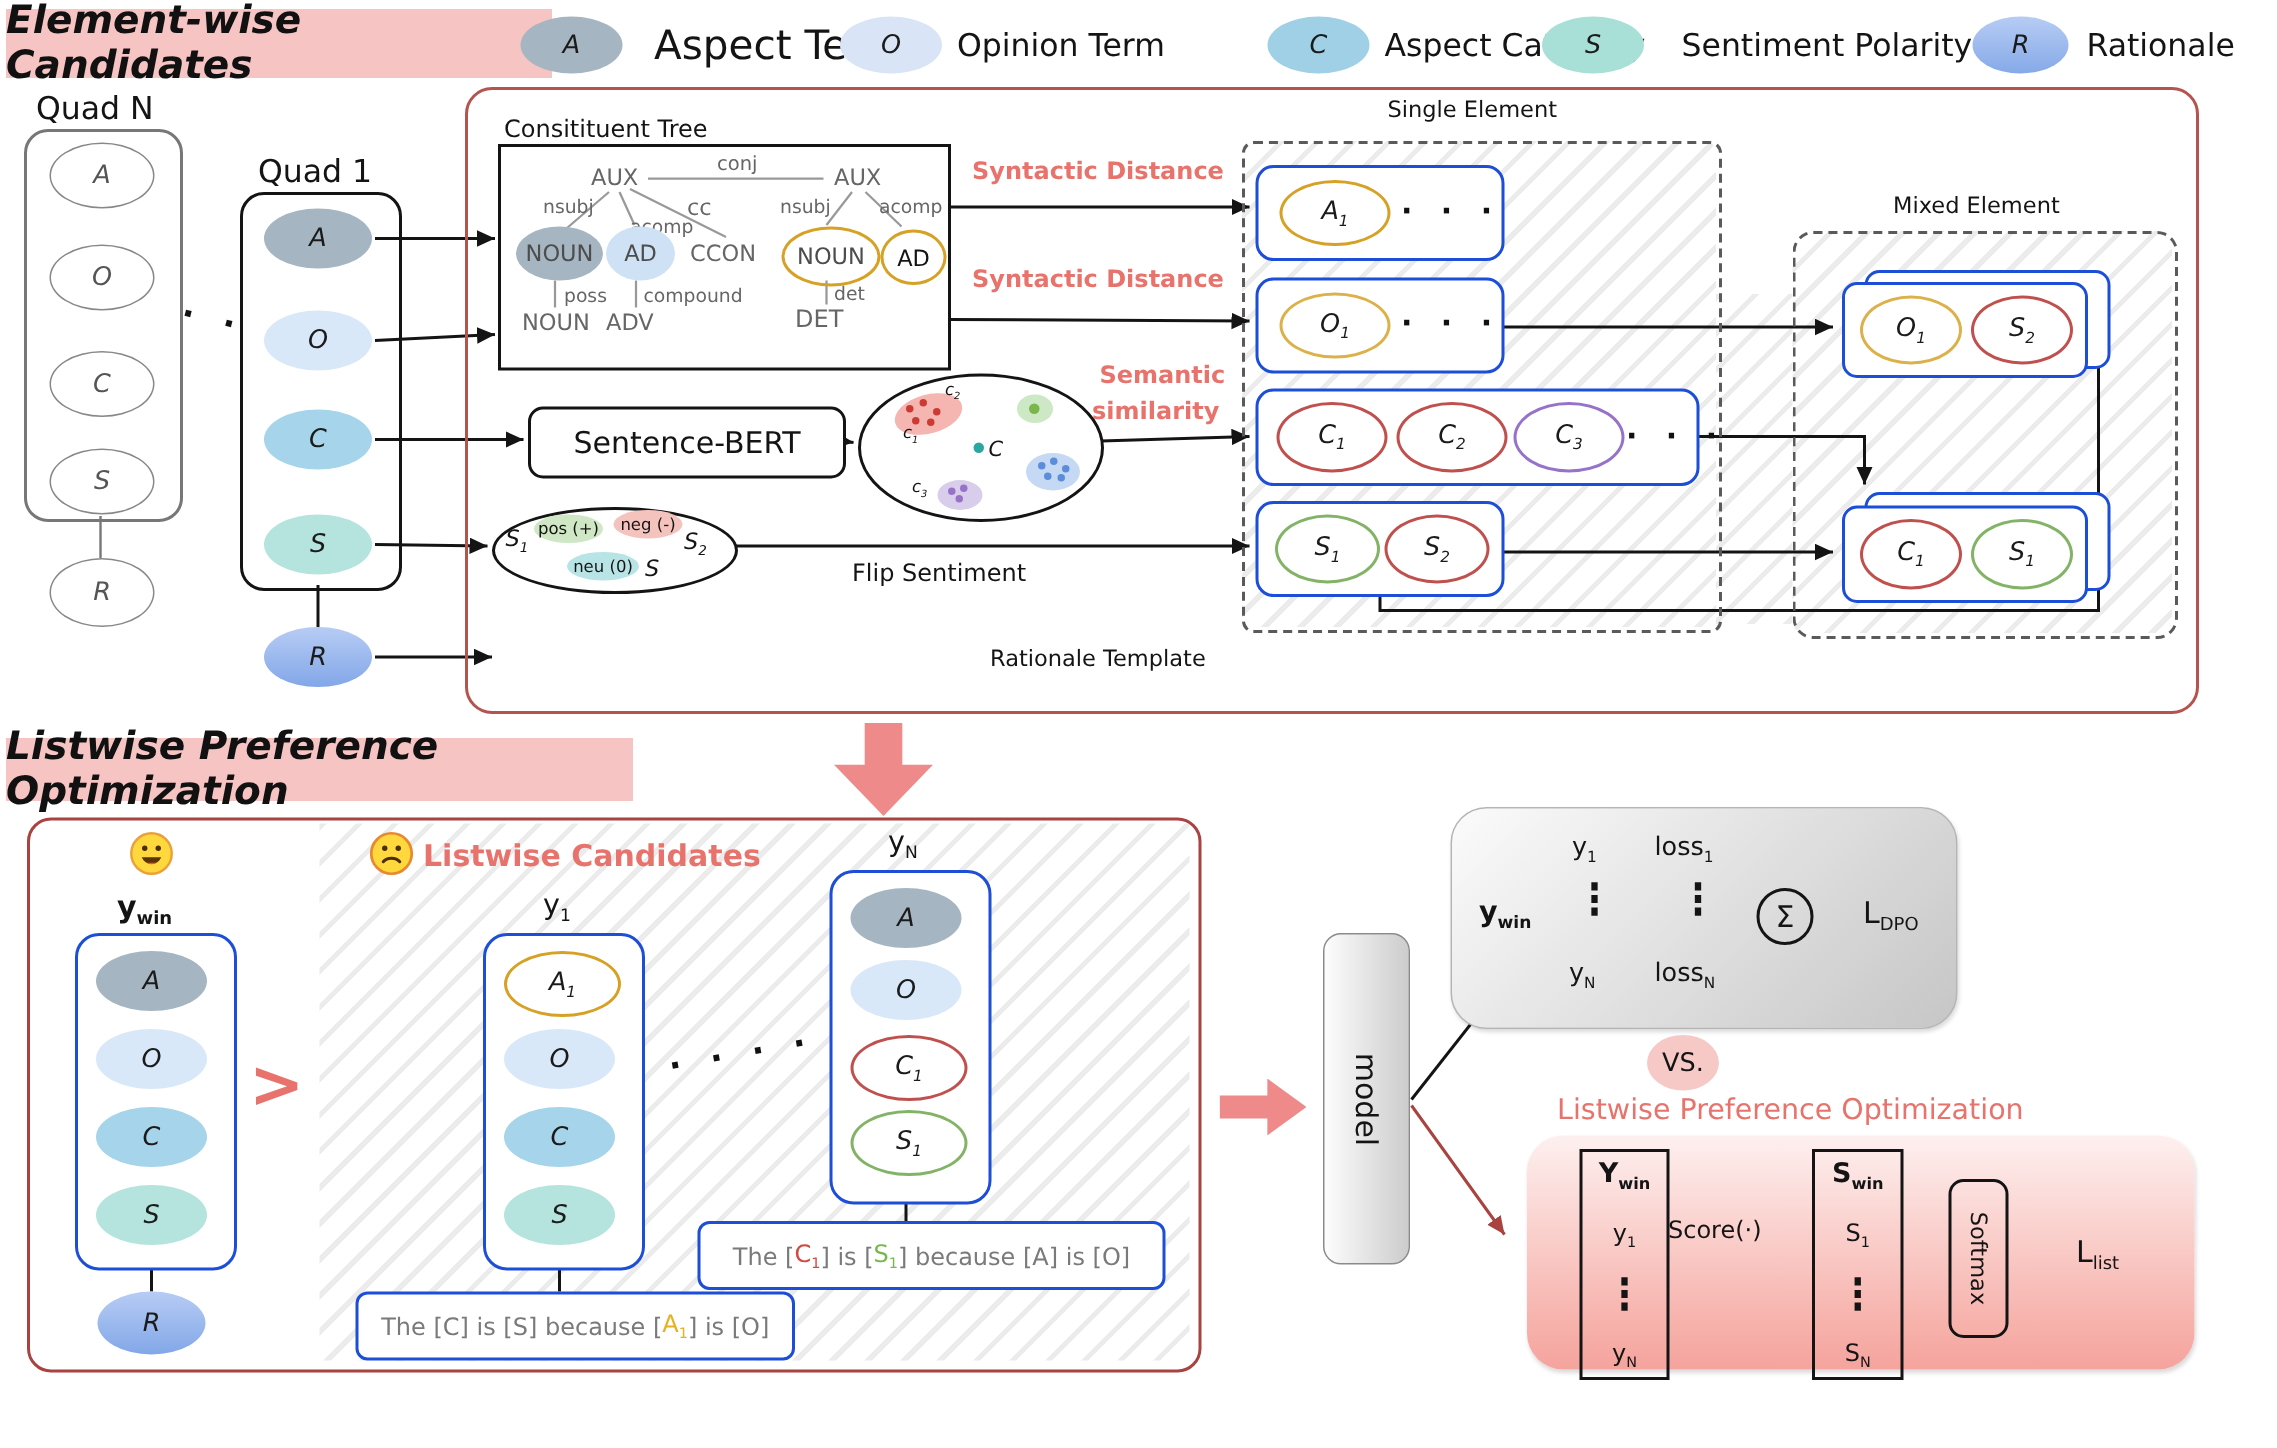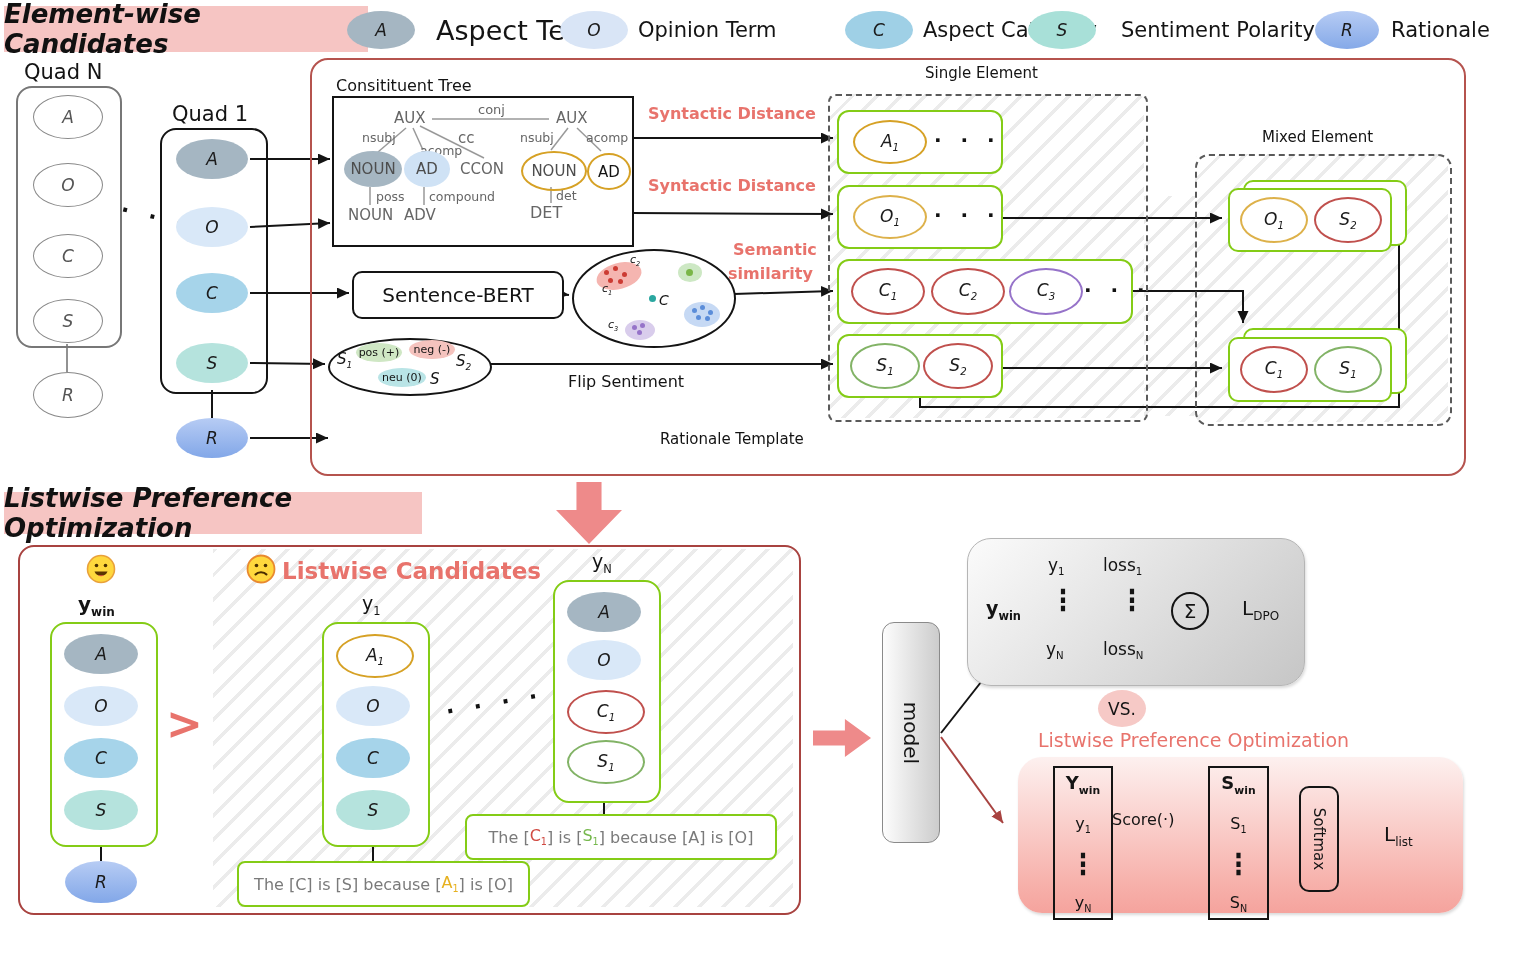--- a/index.html
+++ b/index.html
@@ -6,21 +6,21 @@
   body{font-family:"DejaVu Sans",sans-serif;color:#141414}
   #canvas{position:relative;width:1518px;height:965px;background:#fff;overflow:hidden}
   .abs{position:absolute}
   .lbl{position:absolute;white-space:nowrap}
   .pill{position:absolute;border-radius:50%;display:flex;align-items:center;justify-content:center;
         font-style:italic;font-size:17px;color:#1b1b1b;background:transparent}
   .t{display:inline;white-space:nowrap}
   sub{font-size:60%}
   .hatch{position:absolute;background:repeating-linear-gradient(135deg,rgba(125,125,125,.15) 0 3.5px,transparent 3.5px 17px)}
   .dash{position:absolute;border:2px dashed #5a5a5a;border-radius:8px}
-  .wbox{position:absolute;background:#fff;border:2px solid #84cc16;border-radius:12px}
+  .wbox{position:absolute;background:#fff;border:2px solid #1d4ed8;border-radius:12px}
   .salmon{color:#e8736c;font-weight:bold}
   .title-hl{position:absolute;background:#f6c5c3;font-style:italic;font-weight:bold;font-size:26px;
             display:flex;align-items:center;justify-content:center;color:#111}
   .gray{color:#666}
   .blob{position:absolute;border-radius:50%;display:flex;align-items:center;justify-content:center}
   .dots{position:absolute;font-weight:bold;color:#111;letter-spacing:6px;font-size:20px}
   .vd{font-size:24px;transform:scaleY(1.2);line-height:1;font-weight:bold}
   .rot{writing-mode:horizontal-tb;transform:rotate(90deg);white-space:nowrap}
   svg.wires{position:absolute;left:0;top:0;pointer-events:none}
 </style>
@@ -298,21 +298,21 @@
   <div class="pill" style="left:65px;top:861px;width:72px;height:42px;background:linear-gradient(180deg,#b7ccf4,#82a7e8)">R</div>
 
   <div class="lbl salmon" style="left:166px;top:698px;font-size:44px;font-weight:bold">&gt;</div>
 
   <svg class="abs" style="left:246px;top:554px" width="30" height="30" viewBox="0 0 30 30">
     <circle cx="15" cy="15" r="13.5" fill="#ffd83d" stroke="#e9892f" stroke-width="1.8"></circle>
     <circle cx="10.5" cy="11.5" r="1.8" fill="#4a2e00"></circle>
       <circle cx="19.5" cy="11.5" r="1.8" fill="#4a2e00"></circle>
     <path d="M9.5 20.5 a6.5 5 0 0 1 11 0" stroke="#4a2e00" stroke-width="2" fill="none" stroke-linecap="round"></path>
   </svg>
-  <div class="lbl salmon" style="left:282px;top:558px;font-size:23px">Listwise Candidates</div>
+  <div class="lbl salmon" style="left:282px;top:558px;font-size:20px">Listwise Candidates</div>
 
   <div class="lbl" style="left:362px;top:592px;font-size:19px">
     <span class="t">y</span><sub>1</sub></div>
   <div class="wbox" style="left:322px;top:622px;width:104px;height:221px;border-radius:16px"></div>
   <div class="pill" style="left:336px;top:634px;width:74px;height:40px;border:2.5px solid #d6a125;background:#fff">
     <span class="t"><span>A</span><sub>1</sub></span>
     </div>
   <div class="pill" style="left:336px;top:686px;width:74px;height:40px;background:#d9e8f8">O</div>
   <div class="pill" style="left:336px;top:738px;width:74px;height:40px;background:#a6d4ea">C</div>
   <div class="pill" style="left:336px;top:790px;width:74px;height:40px;background:#b5e3dd">S</div>

